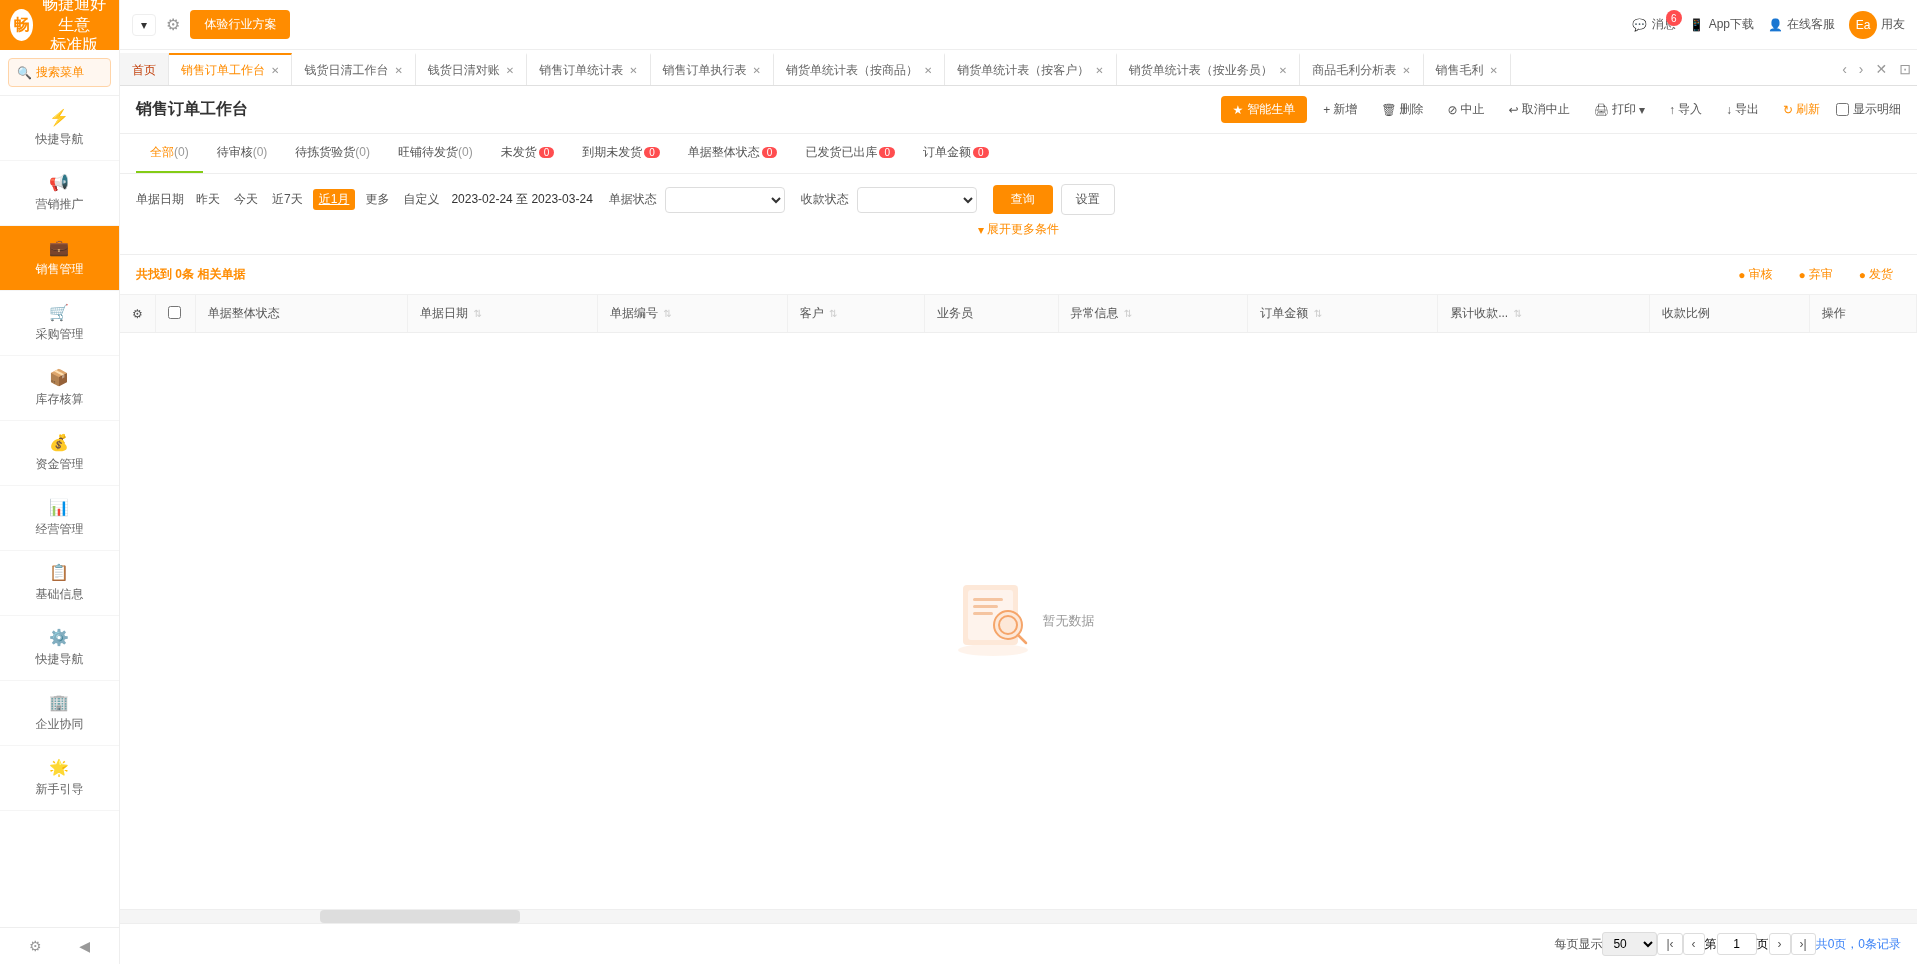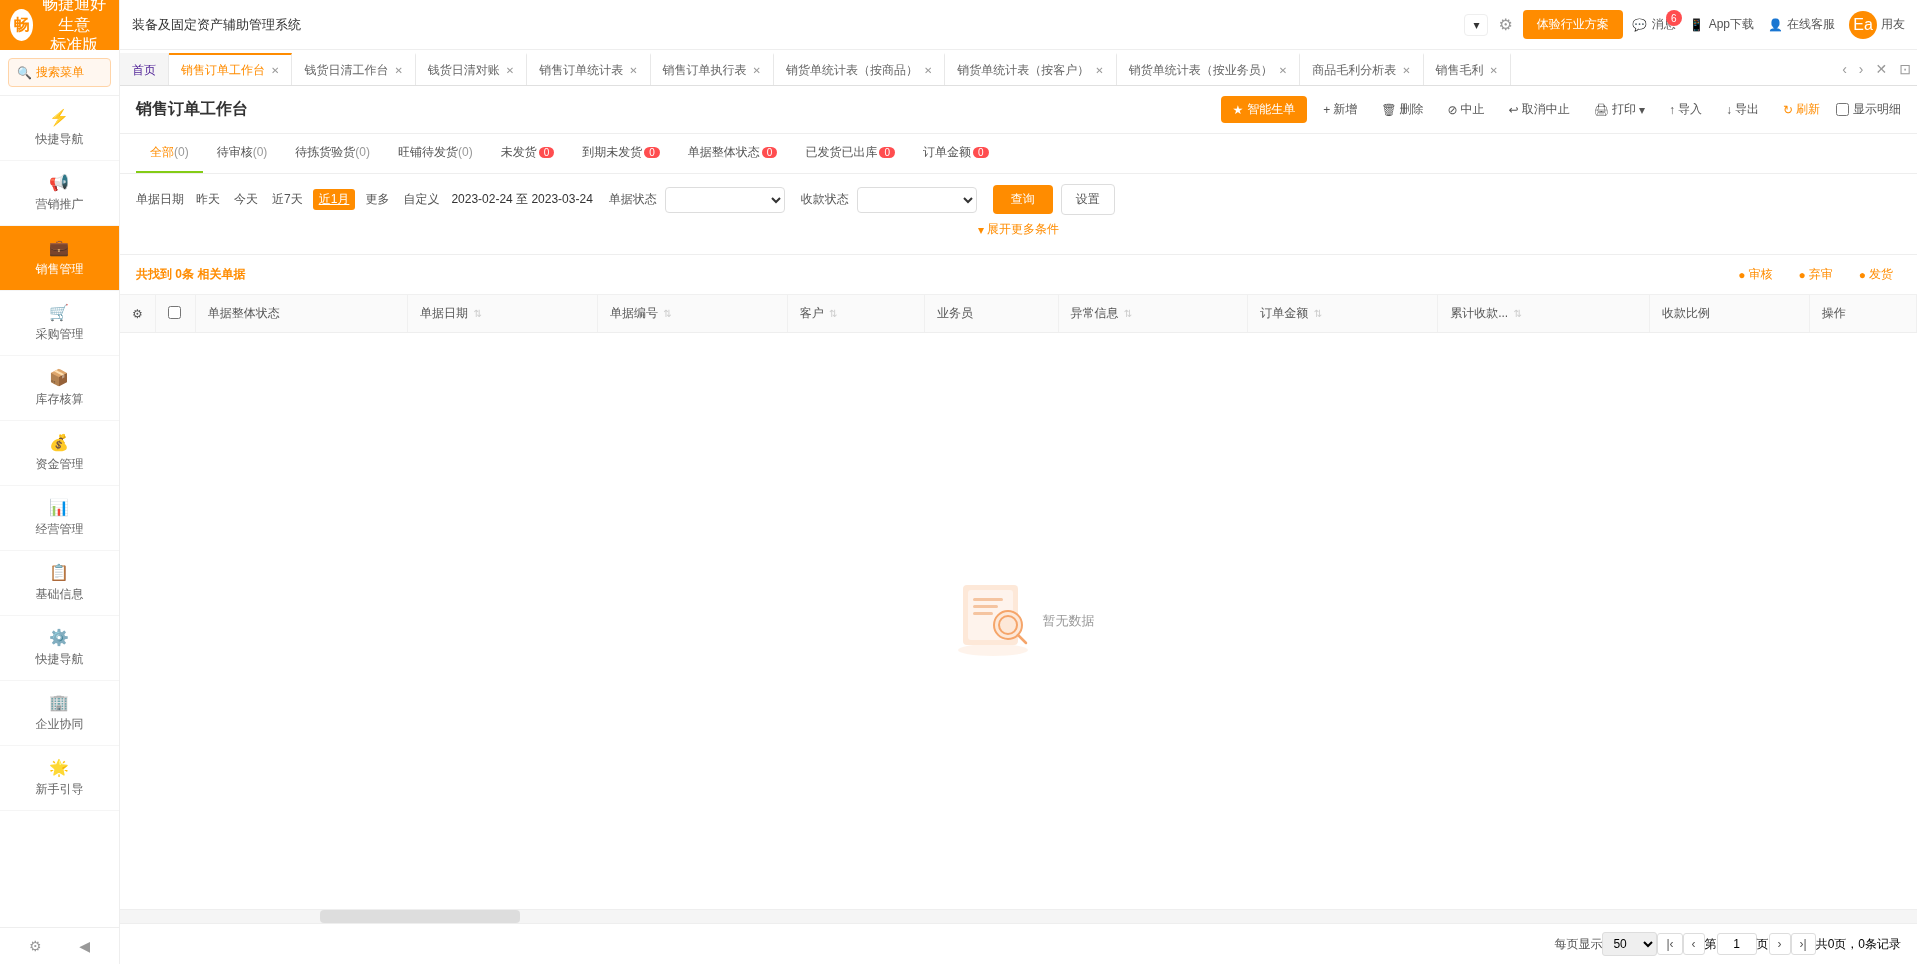--- a/index.html
+++ b/index.html
@@ -24,26 +24,26 @@
 
     
     .topbar { height: 50px; background: #fff; border-bottom: 1px solid #eee; display: flex; align-items: center; padding: 0 12px; gap: 10px; flex-shrink: 0; }
     .topbar-title { font-size: 13px; color: #333; flex: 1; display: flex; align-items: center; gap: 6px; }
     .topbar-dropdown { background: none; border: 1px solid #eee; border-radius: 4px; padding: 3px 8px; cursor: pointer; font-size: 12px; color: #333; }
     .topbar-settings { background: none; border: none; cursor: pointer; color: #999; font-size: 16px; }
     .topbar-solution { background: #ff8c00; color: #fff; border: none; border-radius: 4px; padding: 6px 14px; cursor: pointer; font-size: 12px; }
     .topbar-right { display: flex; align-items: center; gap: 14px; margin-left: auto; }
     .topbar-right-item { display: flex; align-items: center; gap: 4px; color: #555; font-size: 12px; cursor: pointer; position: relative; }
     .badge { background: #ff4d4f; color: #fff; border-radius: 50%; width: 16px; height: 16px; font-size: 10px; display: flex; align-items: center; justify-content: center; position: absolute; top: -6px; right: -6px; }
-    .topbar-avatar { width: 28px; height: 28px; background: #ff8c00; border-radius: 50%; display: flex; align-items: center; justify-content: center; color: #fff; font-size: 16px; }
+    .topbar-avatar { width: 28px; height: 28px; background: #ff8c00; border-radius: 50%; display: flex; align-items: center; justify-content: center; color: #fff; font-size: 12px; }
 
     
     .tabbar { height: 36px; background: #fff; border-bottom: 1px solid #e0e0e0; display: flex; align-items: flex-end; padding-left: 0; flex-shrink: 0; overflow: hidden; }
     .tab-item { height: 32px; padding: 0 12px; display: flex; align-items: center; gap: 4px; cursor: pointer; font-size: 12px; color: #666; border-right: 1px solid #e8e8e8; white-space: nowrap; border-top: 2px solid transparent; flex-shrink: 0; }
-    .tab-item.home { background: #f5f5f5; color: #4c1d95; }
+    .tab-item.home { background: #f5f5f5; color: #c2410c; }
     .tab-item.active { background: #fff; color: #ff8c00; border-top: 2px solid #ff8c00; }
     .tab-close { color: #999; font-size: 10px; margin-left: 2px; }
     .tab-nav-btn { padding: 0 6px; background: none; border: none; cursor: pointer; color: #999; font-size: 14px; height: 32px; }
     .tab-actions { display: flex; align-items: center; margin-left: auto; }
 
     
     .page-content { flex: 1; overflow-y: auto; padding: 0; background: #f5f7fa; display: flex; flex-direction: column; }
 
     
     .page-header { background: #fff; padding: 10px 16px; display: flex; align-items: center; justify-content: space-between; border-bottom: 1px solid #eee; flex-shrink: 0; }
@@ -97,21 +97,21 @@
     .empty-icon { width: 100px; height: 90px; position: relative; margin-bottom: 12px; }
     .empty-text { color: #999; font-size: 13px; }
 
     
     .pagination { background: #fff; padding: 8px 16px; border-top: 1px solid #eee; display: flex; align-items: center; justify-content: flex-end; gap: 0; flex-shrink: 0; }
     .page-size-label { font-size: 12px; color: #555; }
     .page-size-select { border: 1px solid #ddd; border-radius: 3px; padding: 3px 6px; font-size: 12px; }
     .page-btn { background: none; border: 1px solid #ddd; border-radius: 3px; padding: 3px 8px; cursor: pointer; font-size: 12px; color: #555; }
     .page-btn:disabled { color: #ccc; cursor: not-allowed; }
     .page-input { border: 1px solid #ddd; border-radius: 3px; padding: 3px 6px; width: 40px; text-align: center; font-size: 12px; }
-    .page-total { font-size: 12px; color: #000000; }
+    .page-total { font-size: 12px; color: #3b82f6; }
 
     
     .scroll-area { height: 14px; background: #f5f5f5; border-top: 1px solid #eee; }
   </style>
 </head>
 <body>
 
 <div class="sidebar">
   <div class="sidebar-logo">
     <div class="sidebar-logo-icon">畅</div>
@@ -174,21 +174,20 @@
   </nav>
   <div class="sidebar-bottom">
     <button class="sidebar-bottom-btn">⚙</button>
     <button class="sidebar-bottom-btn">◀</button>
   </div>
 </div>
 
 <div class="main">
 
   <div class="topbar">
-    <span class="topbar-title">装备及固定资产辅助管理系统</span>
     <button class="topbar-dropdown">▾</button>
     <button class="topbar-settings">⚙</button>
     <button class="topbar-solution">体验行业方案</button>
     <div class="topbar-right">
       <div class="topbar-right-item" style="position:relative;">
         <span>💬</span>
         <span>消息</span>
         <span class="badge">6</span>
       </div>
       <div class="topbar-right-item">

